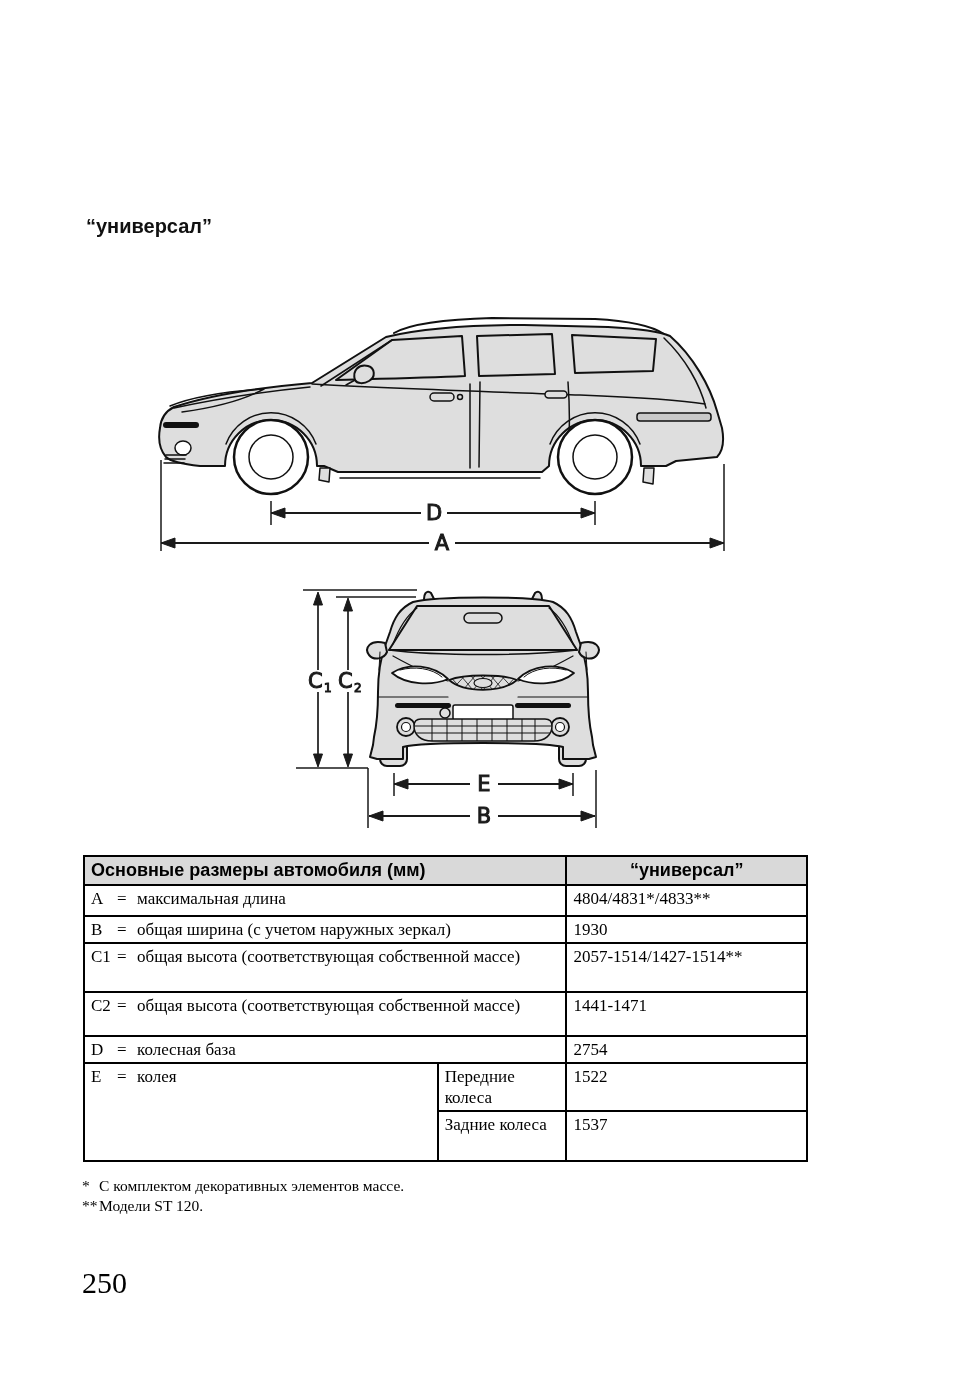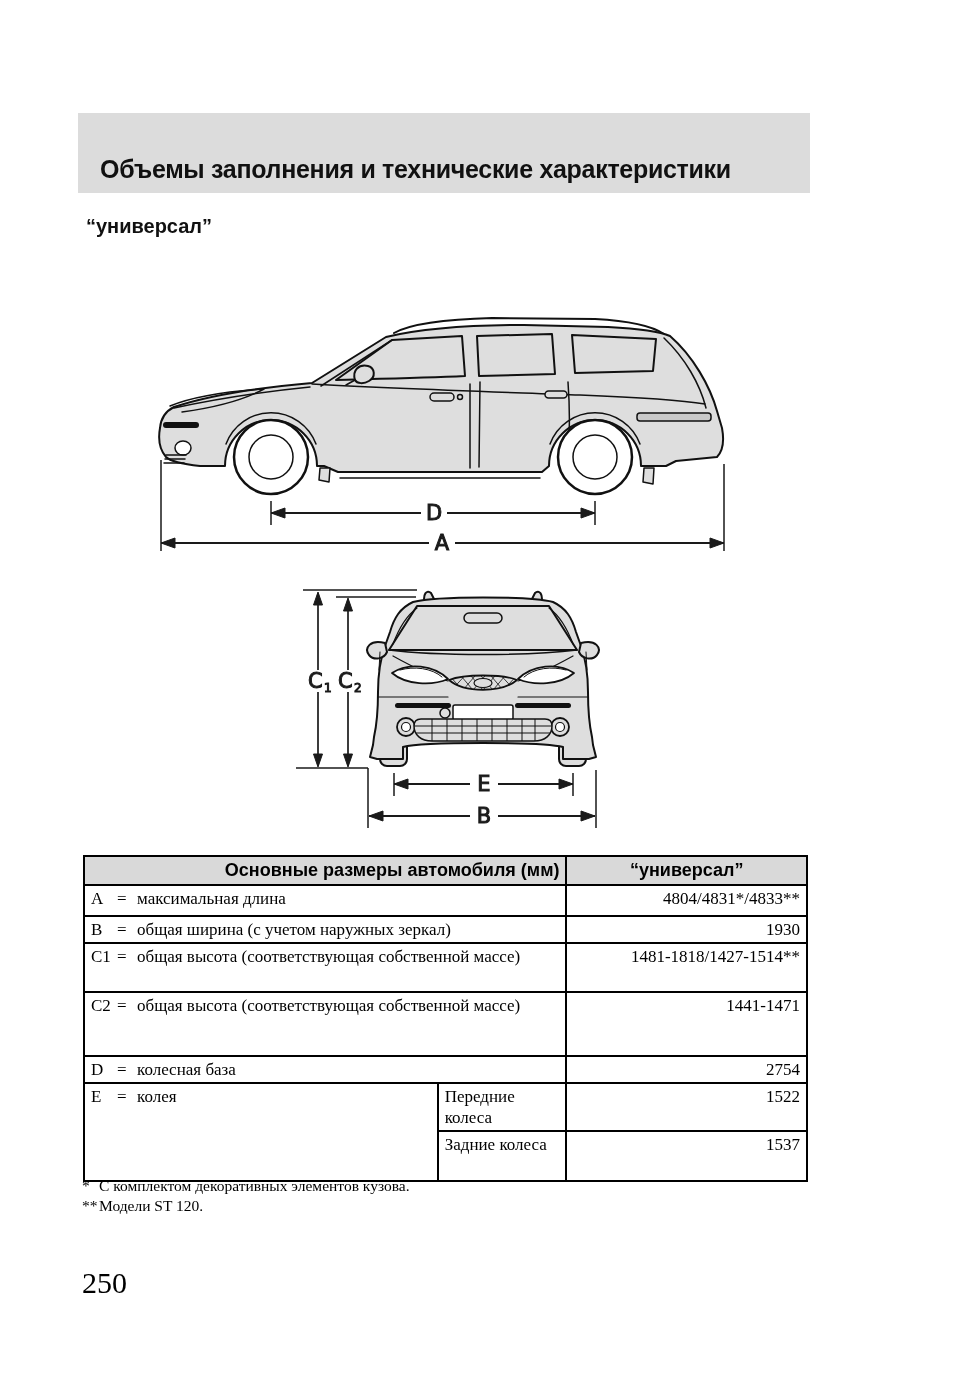--- a/index.html
+++ b/index.html
@@ -21,48 +21,45 @@
   .fig-front{left:296px;top:586px;width:330px;height:255px;}
   svg text.dim{font-family:"DejaVu Sans","Liberation Sans",sans-serif;font-size:21px;fill:#1a1a1a;}
   svg text.dimsub{font-family:"DejaVu Sans","Liberation Sans",sans-serif;font-size:12px;fill:#1a1a1a;}
 
   
   table.dims{position:absolute;left:83px;top:855px;width:725px;border-collapse:collapse;
              font-size:17px;line-height:21px;}
   table.dims td,table.dims th{border:2px solid #000;vertical-align:top;padding:2px 6px;}
   table.dims th{background:#d9d9d9;font-family:"Liberation Sans","DejaVu Sans",sans-serif;
                 font-size:18px;padding-top:3px;padding-bottom:3px;}
-  th.h-left{text-align:right;padding-left:14px;}
+  th.h-left{text-align:left;padding-left:14px;}
   th.h-right{text-align:center;}
-  td.val{text-align:right;}
+  td.val{text-align:left;}
   td.sub{padding-left:10px;}
   .lbl-cell{padding-left:8px;}
   .lbl-flex{display:flex;align-items:flex-start;}
   .key{display:inline-block;min-width:26px;}
   .eq{display:inline-block;width:20px;}
   .lbl{flex:1;}
   tr.r-h{height:26px;} tr.r-a{height:31px;} tr.r-b{height:25px;}
-  tr.r-c1{height:49px;font-family:Liberation Serif, serif;} tr.r-c2{height:64px;padding-left:24px;} tr.r-d{height:27px;}
+  tr.r-c1{height:49px;font-family:Liberation Serif, serif;} tr.r-c2{height:44px;padding-left:24px;} tr.r-d{height:27px;}
   tr.r-e1{height:48px;} tr.r-e2{height:50px;}
 
   
   .footnotes{position:absolute;left:82px;top:1176px;font-size:15.5px;line-height:20px;}
   .footnote{display:flex;}
   .fn-marker{display:inline-block;width:17px;}
 
   .pageno{position:absolute;left:82px;top:1266px;font-size:30px;}
 </style>
 </head>
 <body>
 
 <div class="page">
 
-  <div class="banner">
-    <h1>Объемы заполнения и технические характеристики</h1>
-  </div>
 
   <div class="subtitle">“универсал”</div>
 
   <svg class="fig fig-side" viewBox="0 0 620 270">
     <g stroke="#111" fill="none" stroke-width="2" stroke-linejoin="round" stroke-linecap="round">
 
       <path d="M254,41 C272,31 312,27 352,26 L455,27 C492,29 512,34 524,42"></path>
 
       <path fill="#dedede" d="M20,136 C21,125 26,119 34,115 C70,103 125,95 172,91 L246,45 C280,37 332,33 384,33 L468,35 C504,37 521,40 530,44 C553,64 570,94 577,119 L582,136 C584,147 584,158 577,165 L536,169 L526,174 L501,174 A46,46 0 1 0 409,174 L402,180 L198,180 L184,174 L177,174 A46,46 0 1 0 85,174 L60,174 C42,172 30,169 26,165 C20,158 18,147 20,136 Z"></path>
 
@@ -243,21 +240,21 @@
       <td class="val">1930</td>
     </tr>
     <tr class="r-c1">
       <td class="lbl-cell" colspan="2">
             <div class="lbl-flex">
         <span class="key">C1</span>
               <span class="eq">=</span>
               <span class="lbl">общая высота (соответствующая собственной массе)</span>
       </div>
           </td>
-      <td class="val">1481-1818/1427-1514**</td>
+      <td class="val">2057-1514/1427-1514**</td>
     </tr>
     <tr class="r-c2">
       <td class="lbl-cell" colspan="2">
             <div class="lbl-flex">
         <span class="key">C2</span>
               <span class="eq">=</span>
               <span class="lbl">общая высота (соответствующая собственной массе)</span>
       </div>
           </td>
       <td class="val">1441-1471</td>
@@ -286,21 +283,21 @@
     <tr class="r-e2">
       <td class="sub">Задние колеса</td>
       <td class="val">1537</td>
     </tr>
   </tbody>
     </table>
 
   <div class="footnotes">
     <div class="footnote">
       <span class="fn-marker">*</span>
-      <span>С комплектом декоративных элементов кузова.</span>
+      <span>С комплектом декоративных элементов массе.</span>
     </div>
     <div class="footnote">
       <span class="fn-marker">**</span>
       <span>Модели ST 120.</span>
     </div>
   </div>
 
   <div class="pageno">250</div>
 
 </div>

